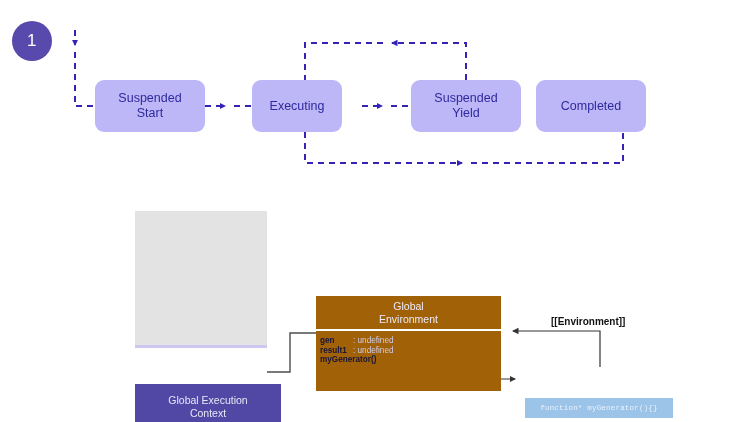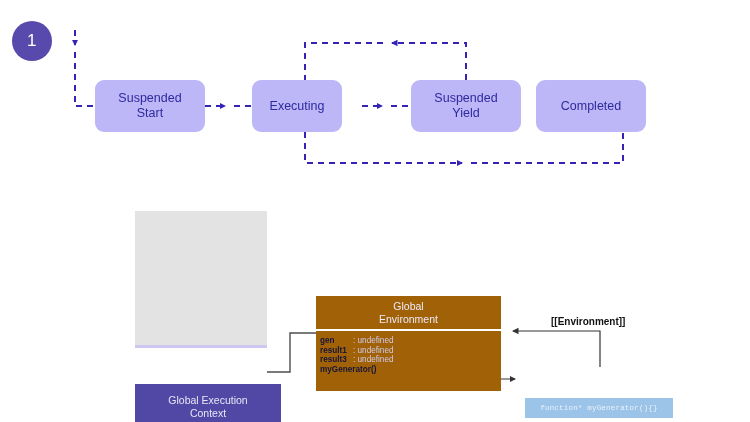--- a/index.html
+++ b/index.html
@@ -257,24 +257,20 @@
     <div class="env-rows">
       <div class="env-row">
         <span class="k">gen</span><span class="v">:</span>
         <span class="v">undefined</span>
       </div>
       <div class="env-row">
         <span class="k">result1</span><span class="v">:</span>
         <span class="v">undefined</span>
       </div>
       <div class="env-row">
-        <span class="k">result3</span><span class="v">:</span>
-        <span class="v">undefined</span>
-      </div>
-      <div class="env-row">
         <span class="k" style="min-width:0">myGenerator()</span>
       </div>
     </div>
   </div>
 
   <div class="fn-box">function* myGenerator(){}</div>
 
   <div class="env-label">[[Environment]]</div>
 
 </div>

